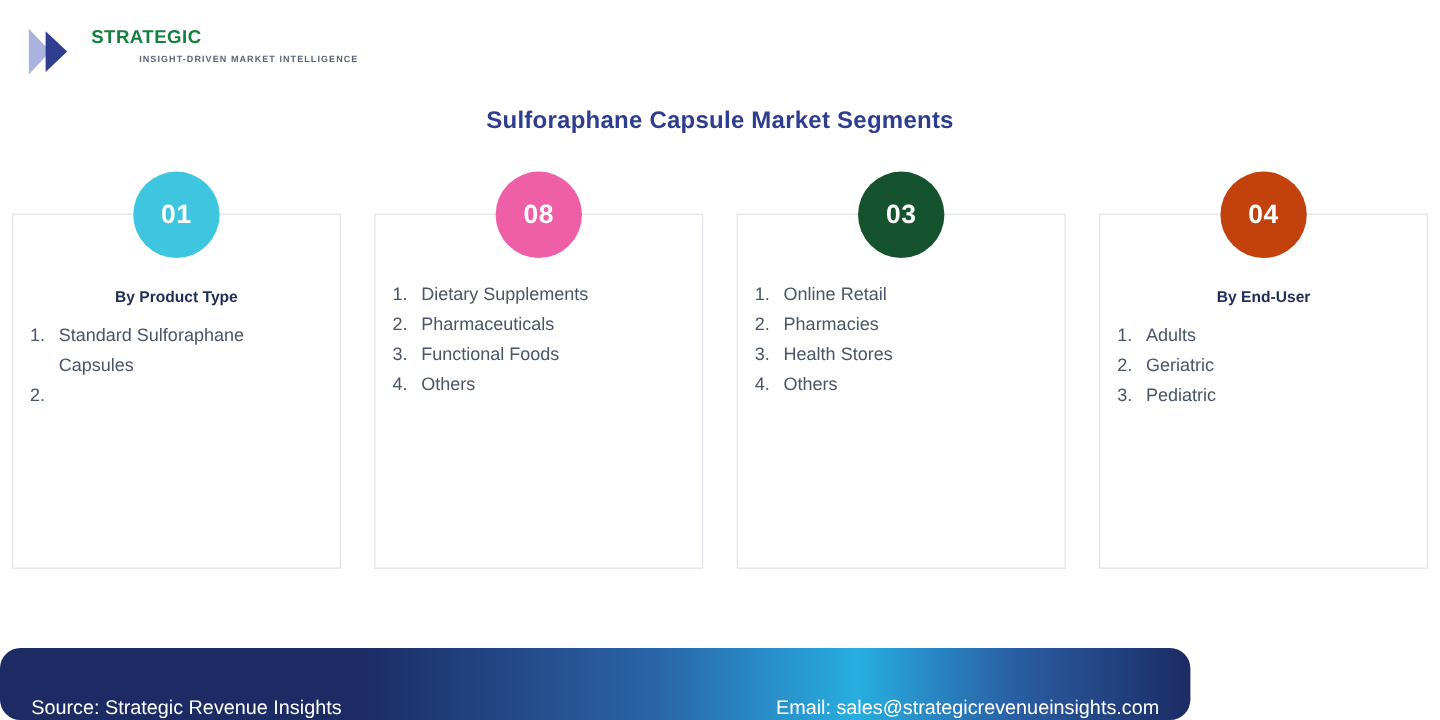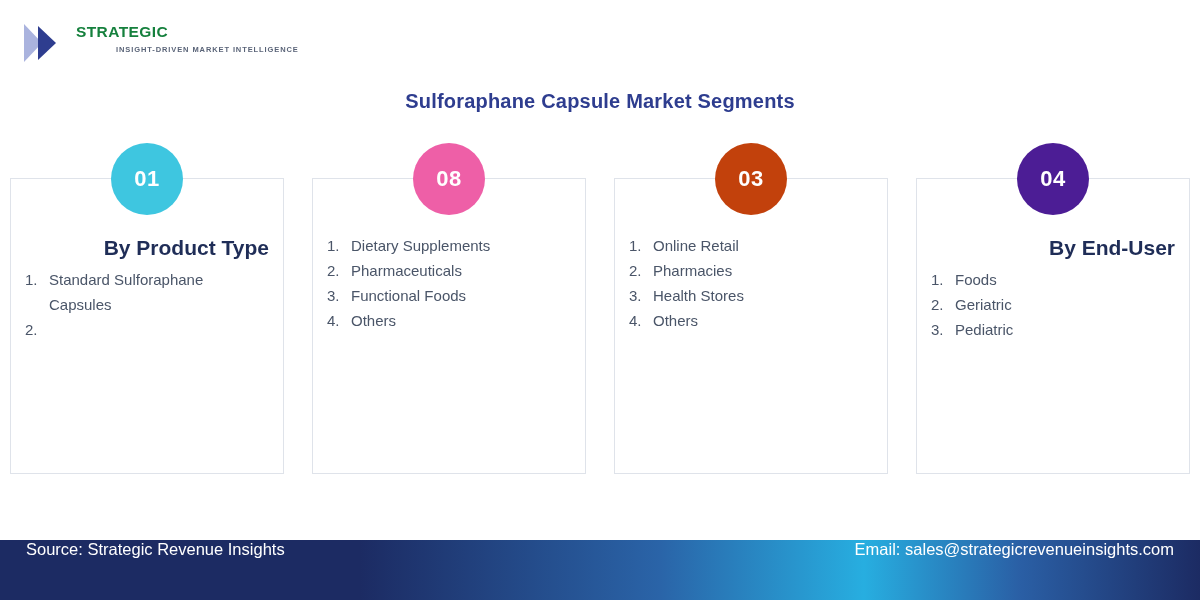--- a/index.html
+++ b/index.html
@@ -50,45 +50,45 @@
   }
   .badge {
     position: absolute; left: 50%; top: -36px;
     transform: translateX(-50%);
     width: 72px; height: 72px; border-radius: 50%;
     color: #ffffff; font-size: 22px; font-weight: bold;
     display: flex; align-items: center; justify-content: center;
     letter-spacing: .5px;
   }
   .card-title {
-    text-align: right; font-size: 21px; font-weight: bold;
+    text-align: center; font-size: 13px; font-weight: bold;
     color: #1f2d57; line-height: 30px; margin-bottom: 4px;
   }
   .card-list {
     list-style: none;
     font-size: 15px; color: #4a5568; line-height: 25px;
     padding-left: 24px;
   }
   .card-list li { position: relative; }
   .card-list li .num {
     position: absolute; left: -24px; top: 0; width: 22px;
     text-align: left; color: #4a5568;
   }
 
   
   .card.wrap-title { padding-top: 54px; }
   .card.wrap-title .card-list { padding-top: 0; }
 
   
   .footer {
-    position: absolute; left: 0; bottom: 0; width: 1200px; height: 60px;
+    position: absolute; left: 0; bottom: 0; width: 992px; height: 60px;
     background: linear-gradient(90deg,#1c2b63 0%, #1c2b63 30%, #2a64a8 55%, #27aee0 72%, #2a5fa5 85%, #1c2b63 100%);
-    display: flex; align-items: flex-start; justify-content: space-between;
+    display: flex; align-items: flex-end; justify-content: space-between;
     padding: 0 26px;
-    color: #ffffff; font-size: 16.5px;
+    color: #ffffff; font-size: 16.5px; border-radius: 17px;
   }
 </style>
 </head>
 <body>
 
 <div class="page">
 
   <div class="logo">
     <div class="logo-mark">
       <svg width="44" height="46" viewBox="0 0 44 46" xmlns="http://www.w3.org/2000/svg">
@@ -119,34 +119,34 @@
       <div class="badge" style="background:#ee5fa7">08</div>
       <ul class="card-list">
         <li><span class="num">1.</span><span>Dietary Supplements</span></li>
         <li><span class="num">2.</span><span>Pharmaceuticals</span></li>
         <li><span class="num">3.</span><span>Functional Foods</span></li>
         <li><span class="num">4.</span><span>Others</span></li>
       </ul>
     </div>
 
     <div class="card wrap-title">
-      <div class="badge" style="background:#c2410c">03</div>
+      <div class="badge" style="background:#14532d">03</div>
       <ul class="card-list">
         <li><span class="num">1.</span><span>Online Retail</span></li>
         <li><span class="num">2.</span><span>Pharmacies</span></li>
         <li><span class="num">3.</span><span>Health Stores</span></li>
         <li><span class="num">4.</span><span>Others</span></li>
       </ul>
     </div>
 
     <div class="card">
-      <div class="badge" style="background:#4c1d95">04</div>
+      <div class="badge" style="background:#c2410c">04</div>
       <div class="card-title">By End-User</div>
       <ul class="card-list">
-        <li><span class="num">1.</span><span>Foods</span></li>
+        <li><span class="num">1.</span><span>Adults</span></li>
         <li><span class="num">2.</span><span>Geriatric</span></li>
         <li><span class="num">3.</span><span>Pediatric</span></li>
       </ul>
     </div>
 
   </div>
 
   <div class="footer">
     <div>Source: Strategic Revenue Insights</div>
     <div>Email: sales@strategicrevenueinsights.com</div>

